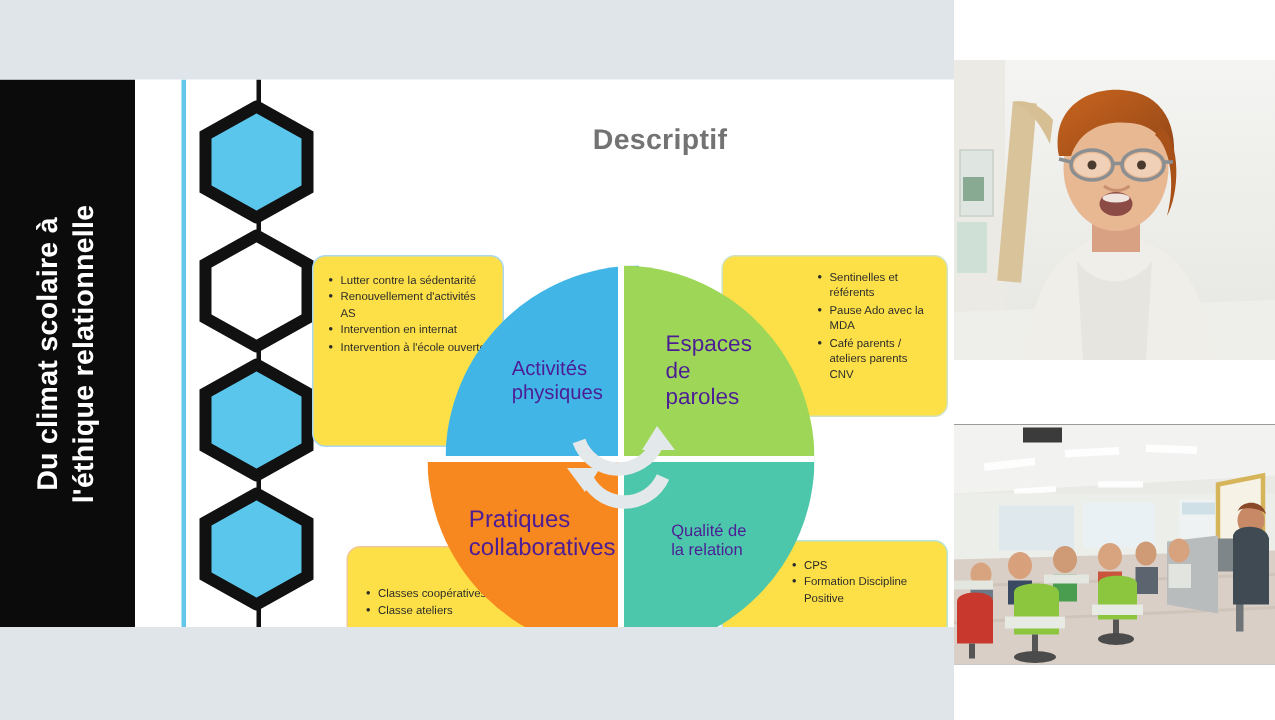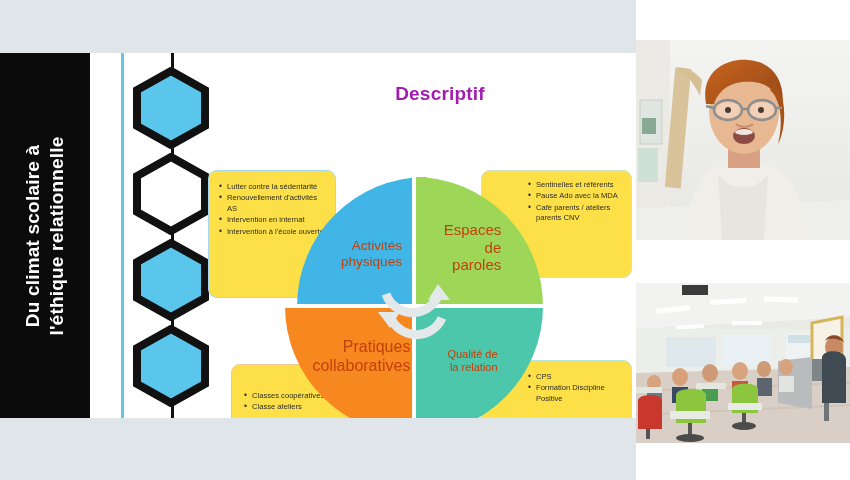--- a/index.html
+++ b/index.html
@@ -51,21 +51,21 @@
   }
   .hex svg{display:block;width:78px;height:82px;}
 
   
   #wheel{
     position:absolute;left:285px;top:124px;width:258px;height:258px;
   }
   .quad{position:absolute;width:129px;height:129px;overflow:hidden;
         display:flex;align-items:center;justify-content:center;}
   .quad span{
-    color:#c2410c;text-align:right;font-size:13.5px;line-height:1.18;
+    color:#4c1d95;text-align:left;font-size:13.5px;line-height:1.18;
     position:relative;z-index:2;white-space:pre-line;
   }
   .quad .disc{position:absolute;width:258px;height:258px;border-radius:50%;z-index:1;}
   #q-tl{left:12px;top:0;}
   #q-tl .disc{left:0;top:0;background:#41b6e6;}
   #q-tl span{transform:translate(10px,12px);}
   #q-tr{left:129px;top:0;}
   #q-tr .disc{left:-129px;top:0;background:#9ed758;}
   #q-tr span{transform:translate(-6px,6px);font-size:15px;}
   #q-bl{left:0;top:129px;}
@@ -93,30 +93,30 @@
     position:relative;padding-left:8px;margin-bottom:1px;
     font-size:7.6px;line-height:1.38;color:#2b2b2b;
   }
   .callout li:before{
     content:"•";position:absolute;left:0;top:-1px;font-size:8.5px;color:#2b2b2b;
   }
   #callout-tl{left:208px;top:117px;width:128px;height:128px;
               border:1px solid #a9d7ef;padding:11px 8px 0 10px;}
   #callout-tr{left:481px;top:117px;width:151px;height:108px;
               border:1px solid #cfe3c0;padding:9px 8px 0 46px;}
-  #callout-tr li{padding-left:8px;}
+  #callout-tr li{padding-left:8px;margin-left:17px;}
   #callout-bl{left:231px;top:311px;width:145px;height:93px;
               border:1px solid #f0c894;padding:26px 8px 0 12px;}
   #callout-br{left:481px;top:307px;width:151px;height:100px;
               border:1px solid #b7e3d6;padding:11px 8px 0 46px;}
 
   
   #slide-title{
     position:absolute;left:330px;top:30px;width:220px;
-    text-align:center;font-size:19px;font-weight:bold;color:#a21caf;
+    text-align:center;font-size:19px;font-weight:bold;color:#737373;
     letter-spacing:.2px;
   }
 
   
   #video-col{position:absolute;left:636px;top:0;width:214px;height:480px;background:#ffffff;}
   .tile{position:absolute;left:0;width:214px;overflow:hidden;background:#000;}
   #tile-speaker{top:40px;height:200px;}
   #tile-room{top:283px;height:160px;}
   .tile .cam{position:absolute;inset:0;}
   .gap{position:absolute;left:0;width:214px;background:#ffffff;}

